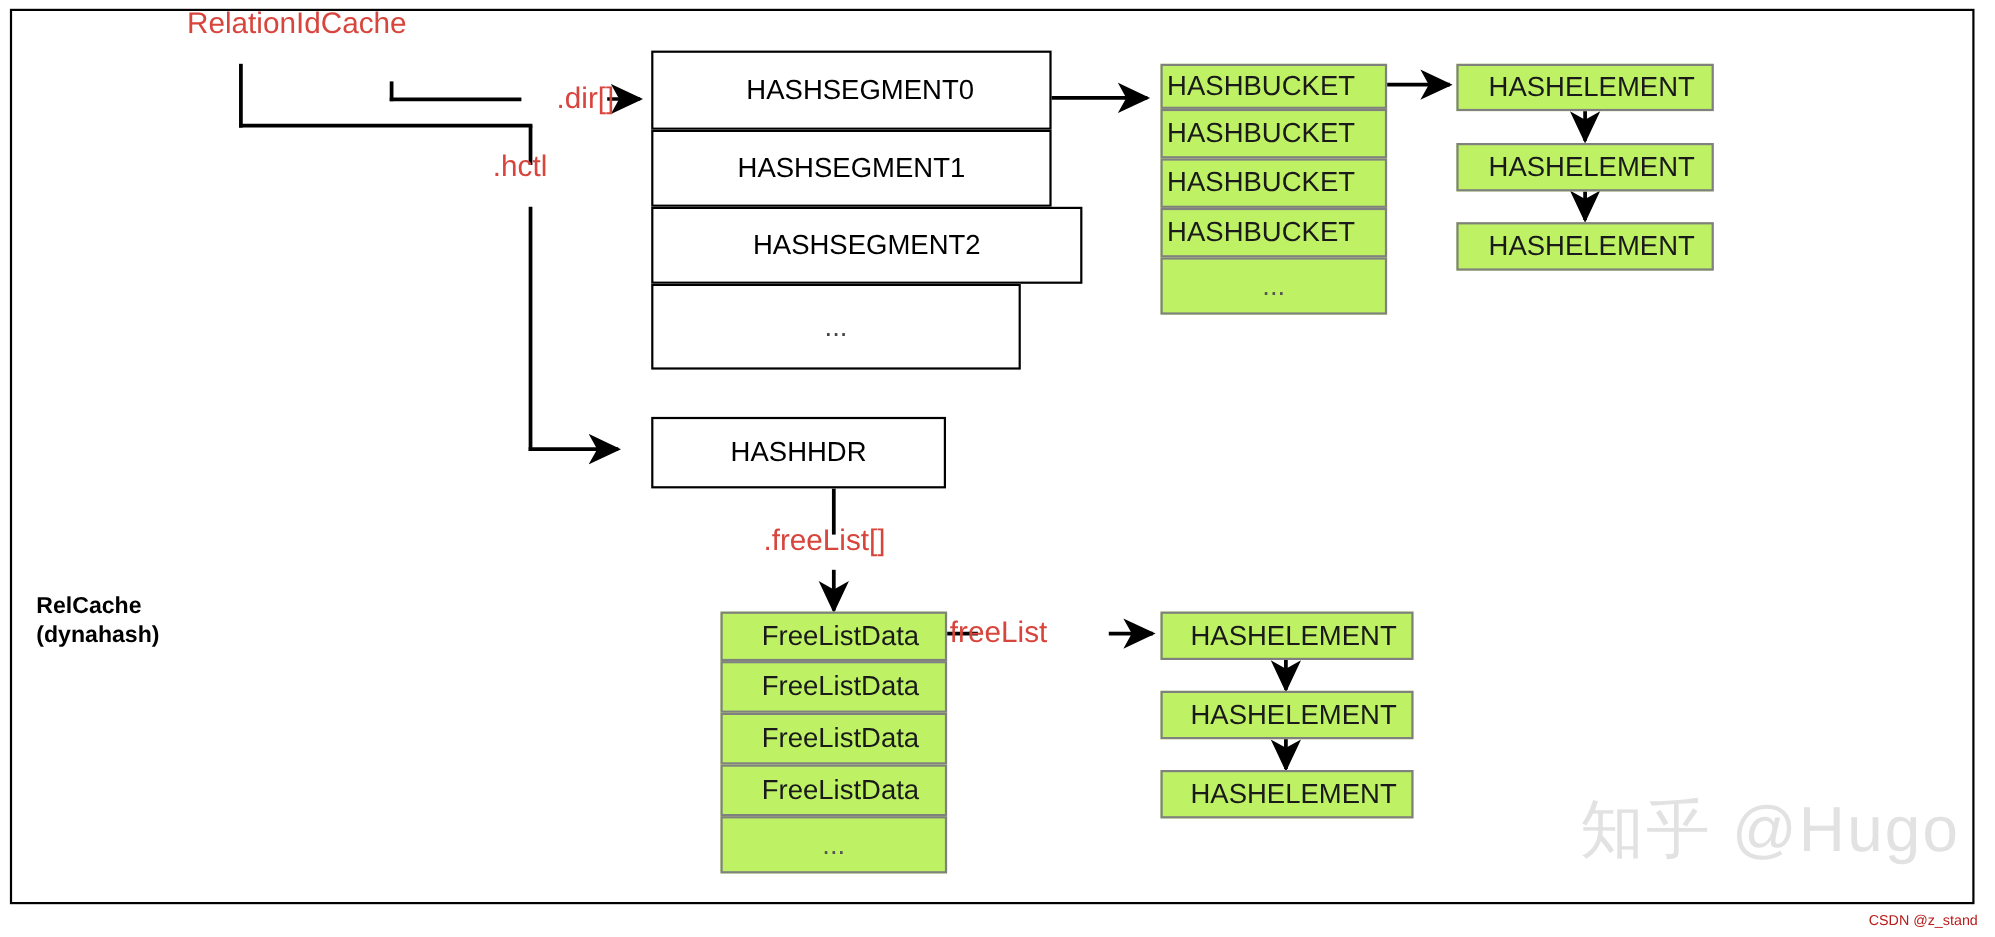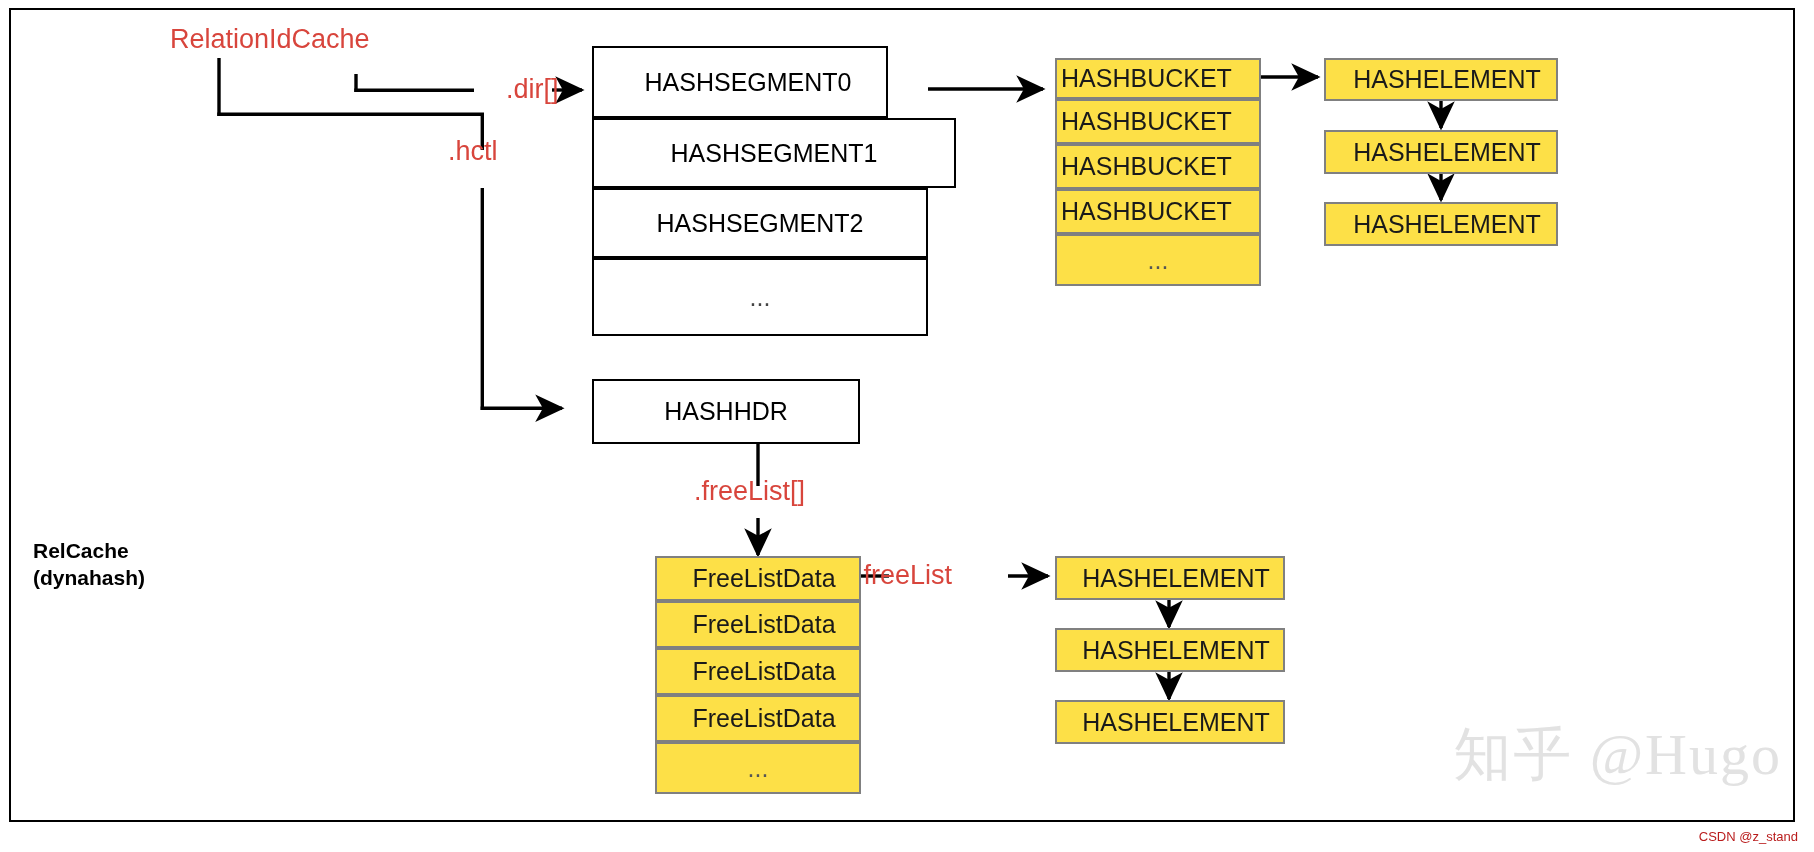--- a/index.html
+++ b/index.html
@@ -63,42 +63,42 @@
     align-items: center;
     justify-content: center;
     font-size: 25px;
     color: #000000;
     font-family: "Liberation Sans", sans-serif;
     white-space: nowrap;
   }
   
   .gbox {
     position: absolute;
-    background: #fde047;
+    background: #bef264;
     border: 2px solid #808080;
     box-sizing: border-box;
     display: flex;
     align-items: center;
     font-size: 25px;
     color: #1a1a1a;
     font-family: "Liberation Sans", sans-serif;
     white-space: nowrap;
     padding-left: 4px;
   }
   .gbox.center { justify-content: center; padding-left: 12px; }
   .gbox.ellip { color: #555555; justify-content: center; padding-left: 0; }
 
   
   #watermark {
     position: absolute;
     right: 32px;
     bottom: 58px;
     color: #e2e2e2;
     font-size: 58px;
-    font-family: Liberation Serif, serif;
+    font-family: Liberation Sans, sans-serif;
     letter-spacing: 2px;
     white-space: nowrap;
     font-weight: 500;
   }
   #csdn {
     position: absolute;
     right: 16px;
     bottom: 8px;
     color: #b91c1c;
     font-size: 13px;
@@ -142,38 +142,38 @@
     <path d="M 758 444 L 758 486" stroke="#000000" stroke-width="3.4" fill="none"></path>
     <path d="M 758 518 L 758 555" stroke="#000000" stroke-width="3.4" fill="none" marker-end="url(#arrowBlack)"></path>
 
     <path d="M 861 576 L 889 576" stroke="#000000" stroke-width="3.4" fill="none"></path>
     <path d="M 1008 576 L 1048 576" stroke="#000000" stroke-width="3.4" fill="none" marker-end="url(#arrowBlack)"></path>
 
     <path d="M 1169 599 L 1169 627" stroke="#000000" stroke-width="3.4" fill="none" marker-end="url(#arrowBlack)"></path>
     <path d="M 1169 671 L 1169 699" stroke="#000000" stroke-width="3.4" fill="none" marker-end="url(#arrowBlack)"></path>
   </svg>
 
-  <div class="red-label" style="left:170px; top:26px;">RelationIdCache</div>
+  <div class="red-label" style="left:170px; top:8px;">RelationIdCache</div>
 
   <div class="red-label" style="left:506px; top:76px;">.dir[]</div>
 
   <div class="red-label" style="left:448px; top:138px;">.hctl</div>
 
   <div class="red-label" style="left:694px; top:478px;">.freeList[]</div>
 
   <div class="red-label" style="left:856px; top:562px;">.freeList</div>
 
   <div class="bold-label" style="left:33px; top:538px;">
     <div>RelCache</div>
     <div>(dynahash)</div>
   </div>
 
-  <div class="wbox" style="left:592px; top:46px;  width:296px; height:72px;padding-left:16px;">HASHSEGMENT0</div>
+  <div class="wbox" style="left:592px; top:46px;  width:364px; height:72px;padding-left:16px;">HASHSEGMENT0</div>
   <div class="wbox" style="left:592px; top:118px; width:364px; height:70px;">HASHSEGMENT1</div>
-  <div class="wbox" style="left:592px; top:188px; width:336px; height:70px;">HASHSEGMENT2</div>
+  <div class="wbox" style="left:592px; top:188px; width:392px; height:70px;">HASHSEGMENT2</div>
   <div class="wbox" style="left:592px; top:258px; width:336px; height:78px; color:#444;">...</div>
 
   <div class="gbox" style="left:1055px; top:58px;  width:206px; height:41px;">HASHBUCKET</div>
   <div class="gbox" style="left:1055px; top:99px;  width:206px; height:45px;">HASHBUCKET</div>
   <div class="gbox" style="left:1055px; top:144px; width:206px; height:45px;">HASHBUCKET</div>
   <div class="gbox" style="left:1055px; top:189px; width:206px; height:45px;">HASHBUCKET</div>
   <div class="gbox ellip" style="left:1055px; top:234px; width:206px; height:52px;">...</div>
 
   <div class="gbox center" style="left:1324px; top:58px;  width:234px; height:43px;">HASHELEMENT</div>
   <div class="gbox center" style="left:1324px; top:130px; width:234px; height:44px;">HASHELEMENT</div>

